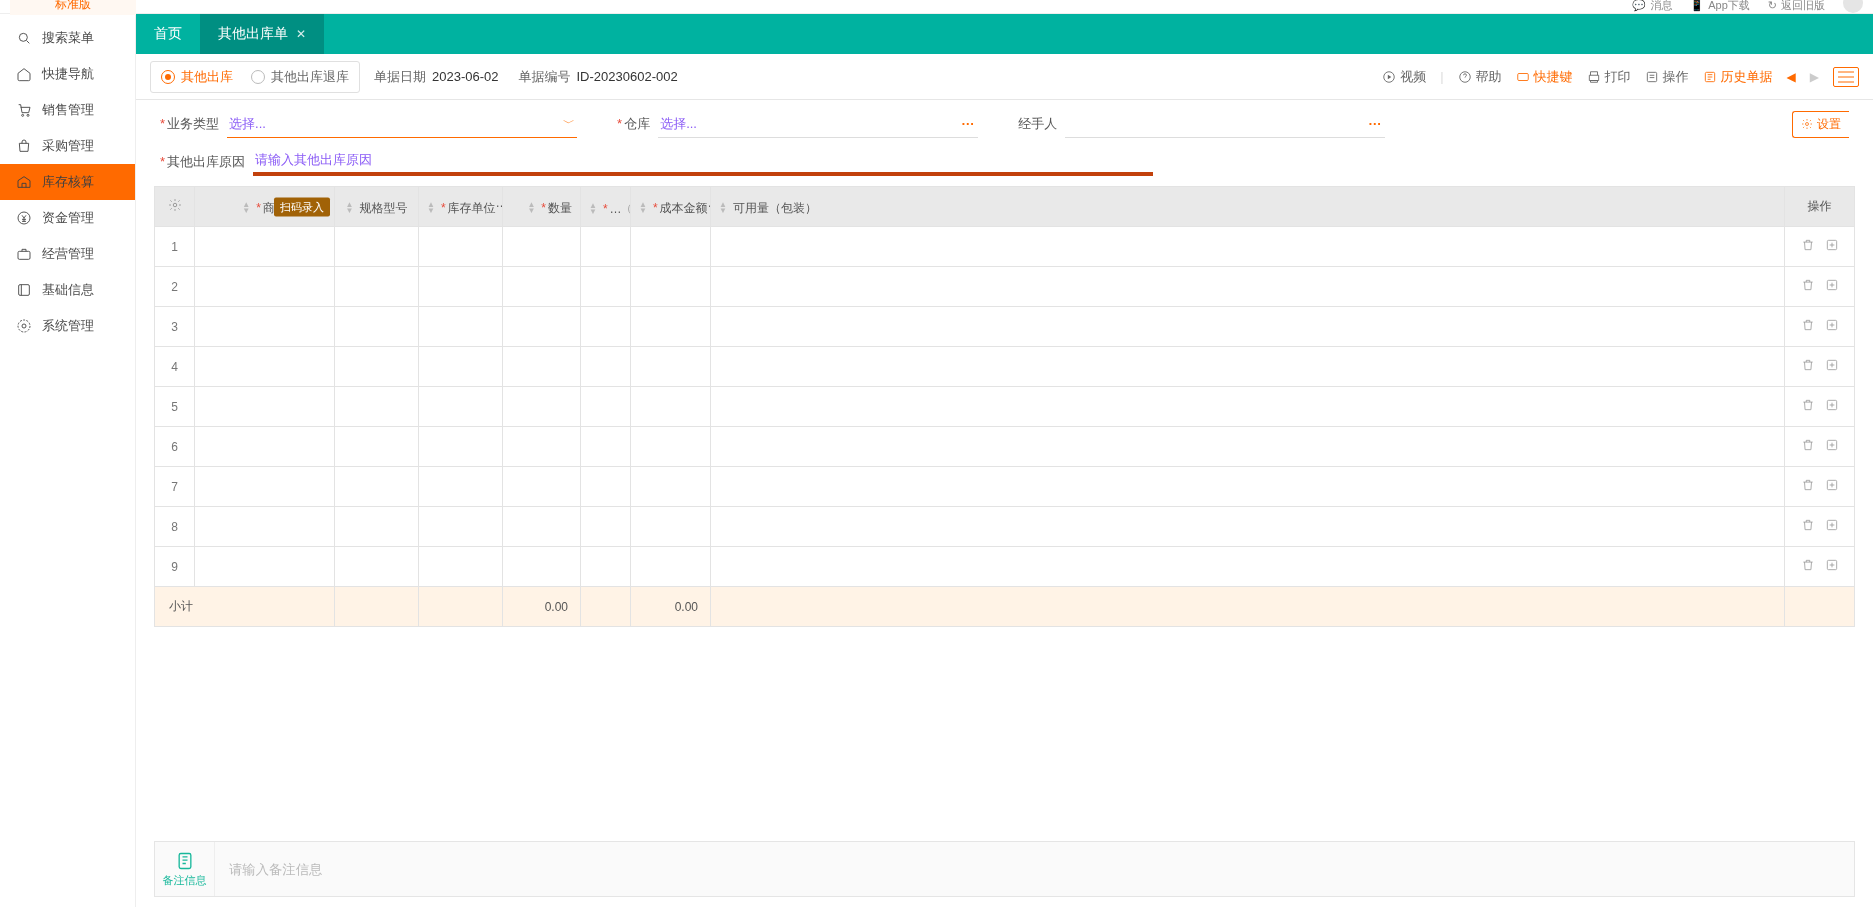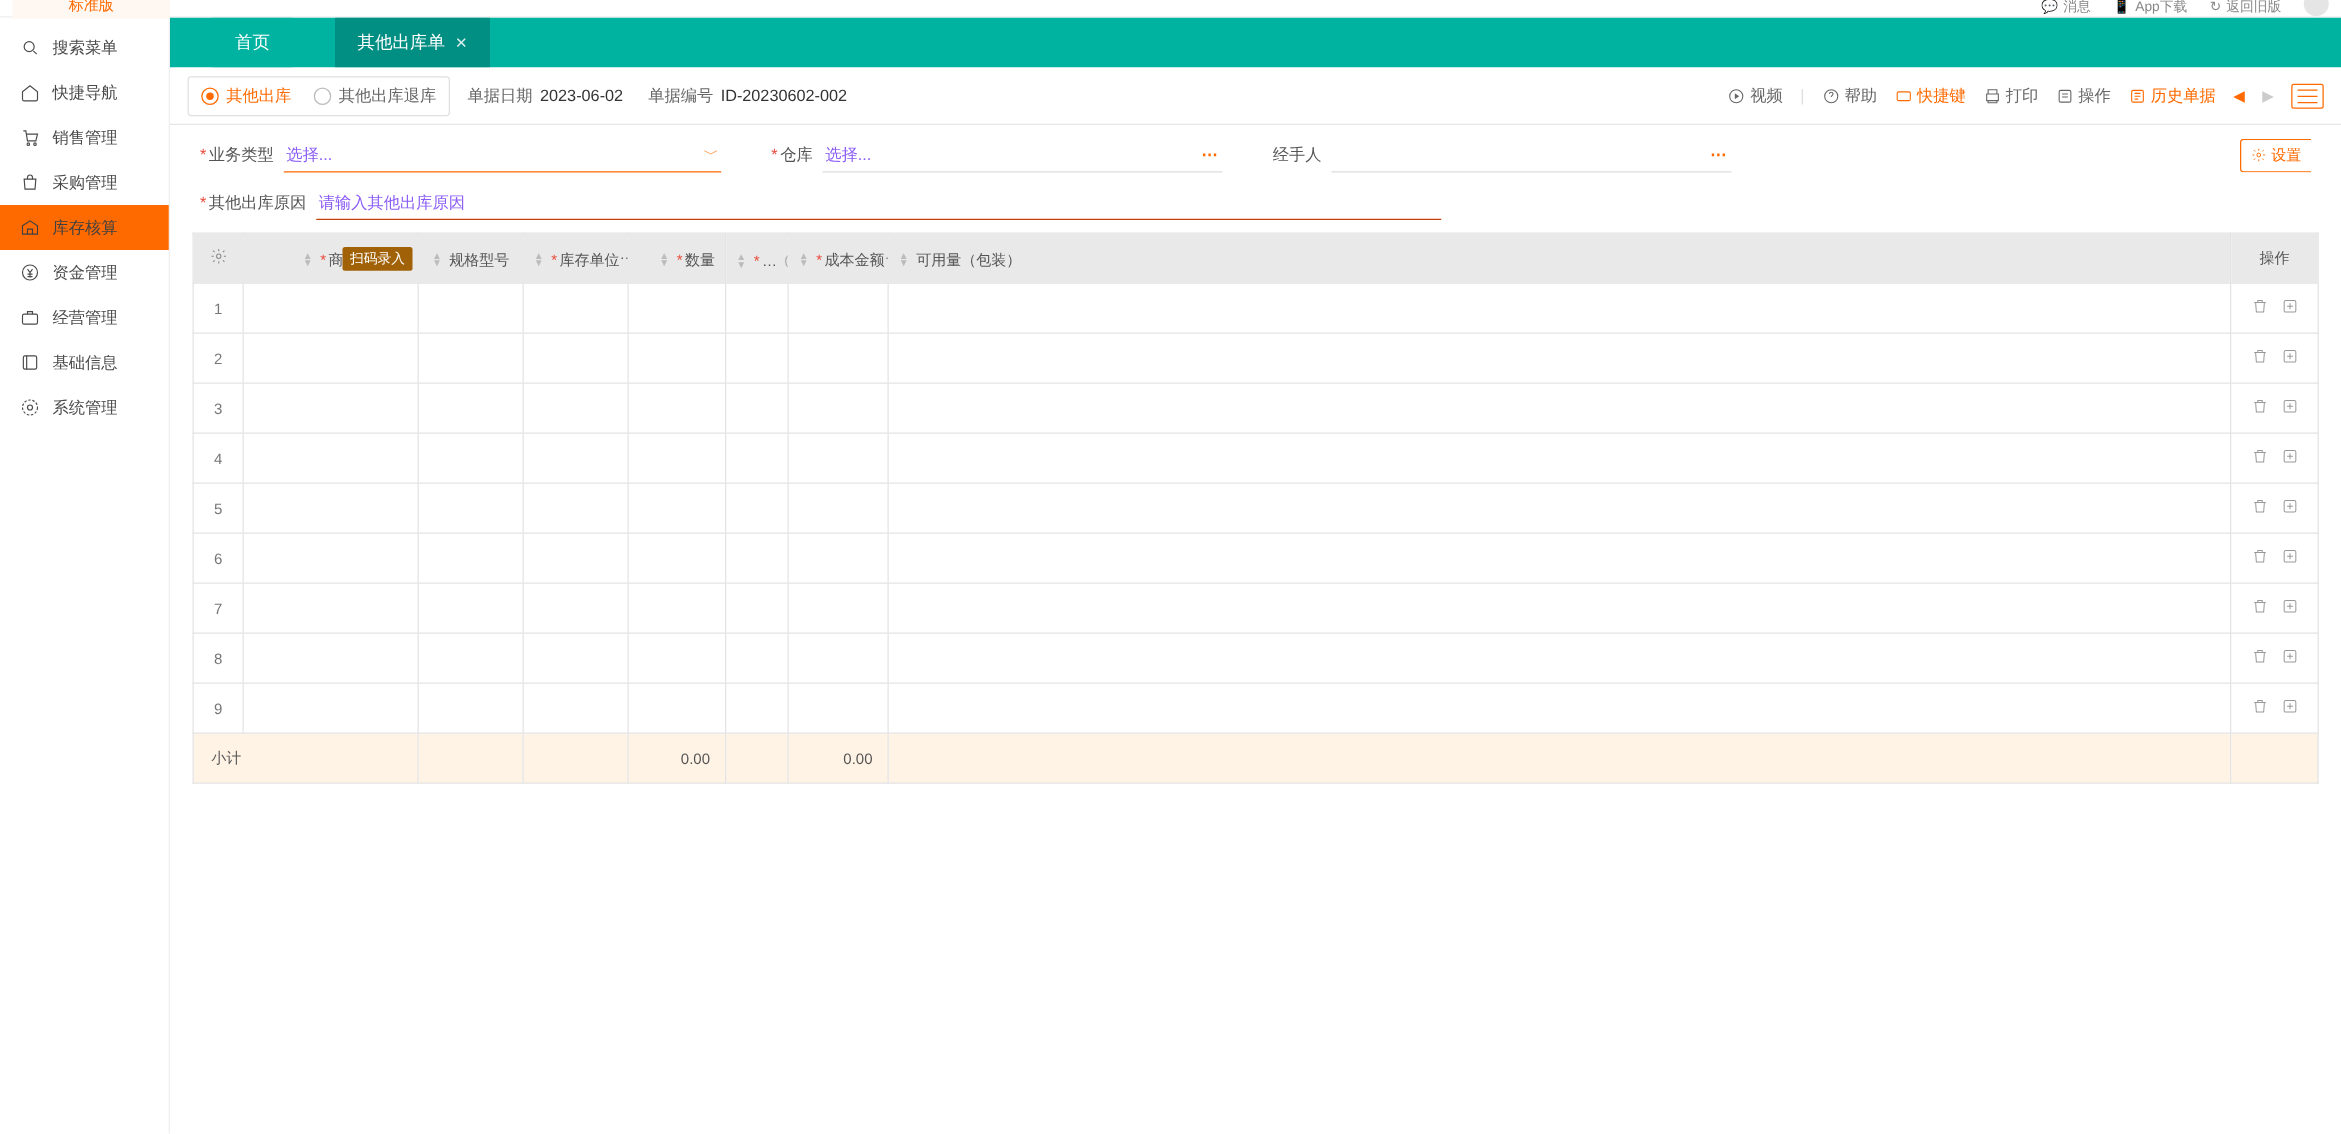--- a/index.html
+++ b/index.html
@@ -36,21 +36,20 @@
   
   .main { flex:1; display:flex; flex-direction:column; min-width:0; }
 
   
   .tabstrip {
     background:#00b2a0; height:40px; display:flex; align-items:stretch; color:#fff;
   }
   .tabstrip .tab {
     padding:0 18px; display:flex; align-items:center; gap:8px; cursor:pointer;
     font-size:14px;
-    margin-left:34px;
   }
   .tabstrip .tab.home { background:#00b2a0; }
   .tabstrip .tab.active { background:#008f82; }
   .tabstrip .tab .close { font-size:12px; opacity:.85; }
 
   
   .actionbar {
     background:#fff; border-bottom:1px solid #e6e6e6;
     display:flex; align-items:center; padding:8px 14px; gap:14px; height:46px;
   }
@@ -378,21 +377,21 @@
             <circle cx="12" cy="12" r="3"></circle>
             <path d="M12 2v3M12 19v3M4.2 4.2l2.1 2.1M17.7 17.7l2.1 2.1M2 12h3M19 12h3M4.2 19.8l2.1-2.1M17.7 6.3l2.1-2.1"></path>
           </svg>
         <span>设置</span>
       </span>
     </div>
 
     <div class="formrow" style="padding-top:0">
       <div class="field">
         <label><span class="req">*</span><span>其他出库原因</span></label>
-        <div class="control" style="min-width:900px;border-bottom:1px solid #c2410c">
+        <div class="control" style="min-width:900px;border-bottom:4px solid #c2410c">
           <span class="placeholder">请输入其他出库原因</span>
         </div>
       </div>
     </div>
 
     <div class="tablewrap">
       <table class="grid">
         <colgroup>
           <col style="width:40px">
             <col class="col-prod">
@@ -633,15 +632,25 @@
             <td class="amount">0.00</td>
             <td></td>
             <td class="amount">0.00</td>
             <td></td>
             <td class="op-col"></td>
           </tr>
         </tbody>
       </table>
     </div>
 
+    <div class="remarkbar">
+      <div class="tag">
+        <svg viewBox="0 0 24 24">
+            <rect x="5" y="3" width="14" height="18" rx="2"></rect>
+            <path d="M9 7h6M9 11h6M9 15h4"></path>
+          </svg>
+        <span>备注信息</span>
+      </div>
+      <input type="text" placeholder="请输入备注信息" style="">
+    </div>
 
   </div>
 </div>
 
 </body></html>

